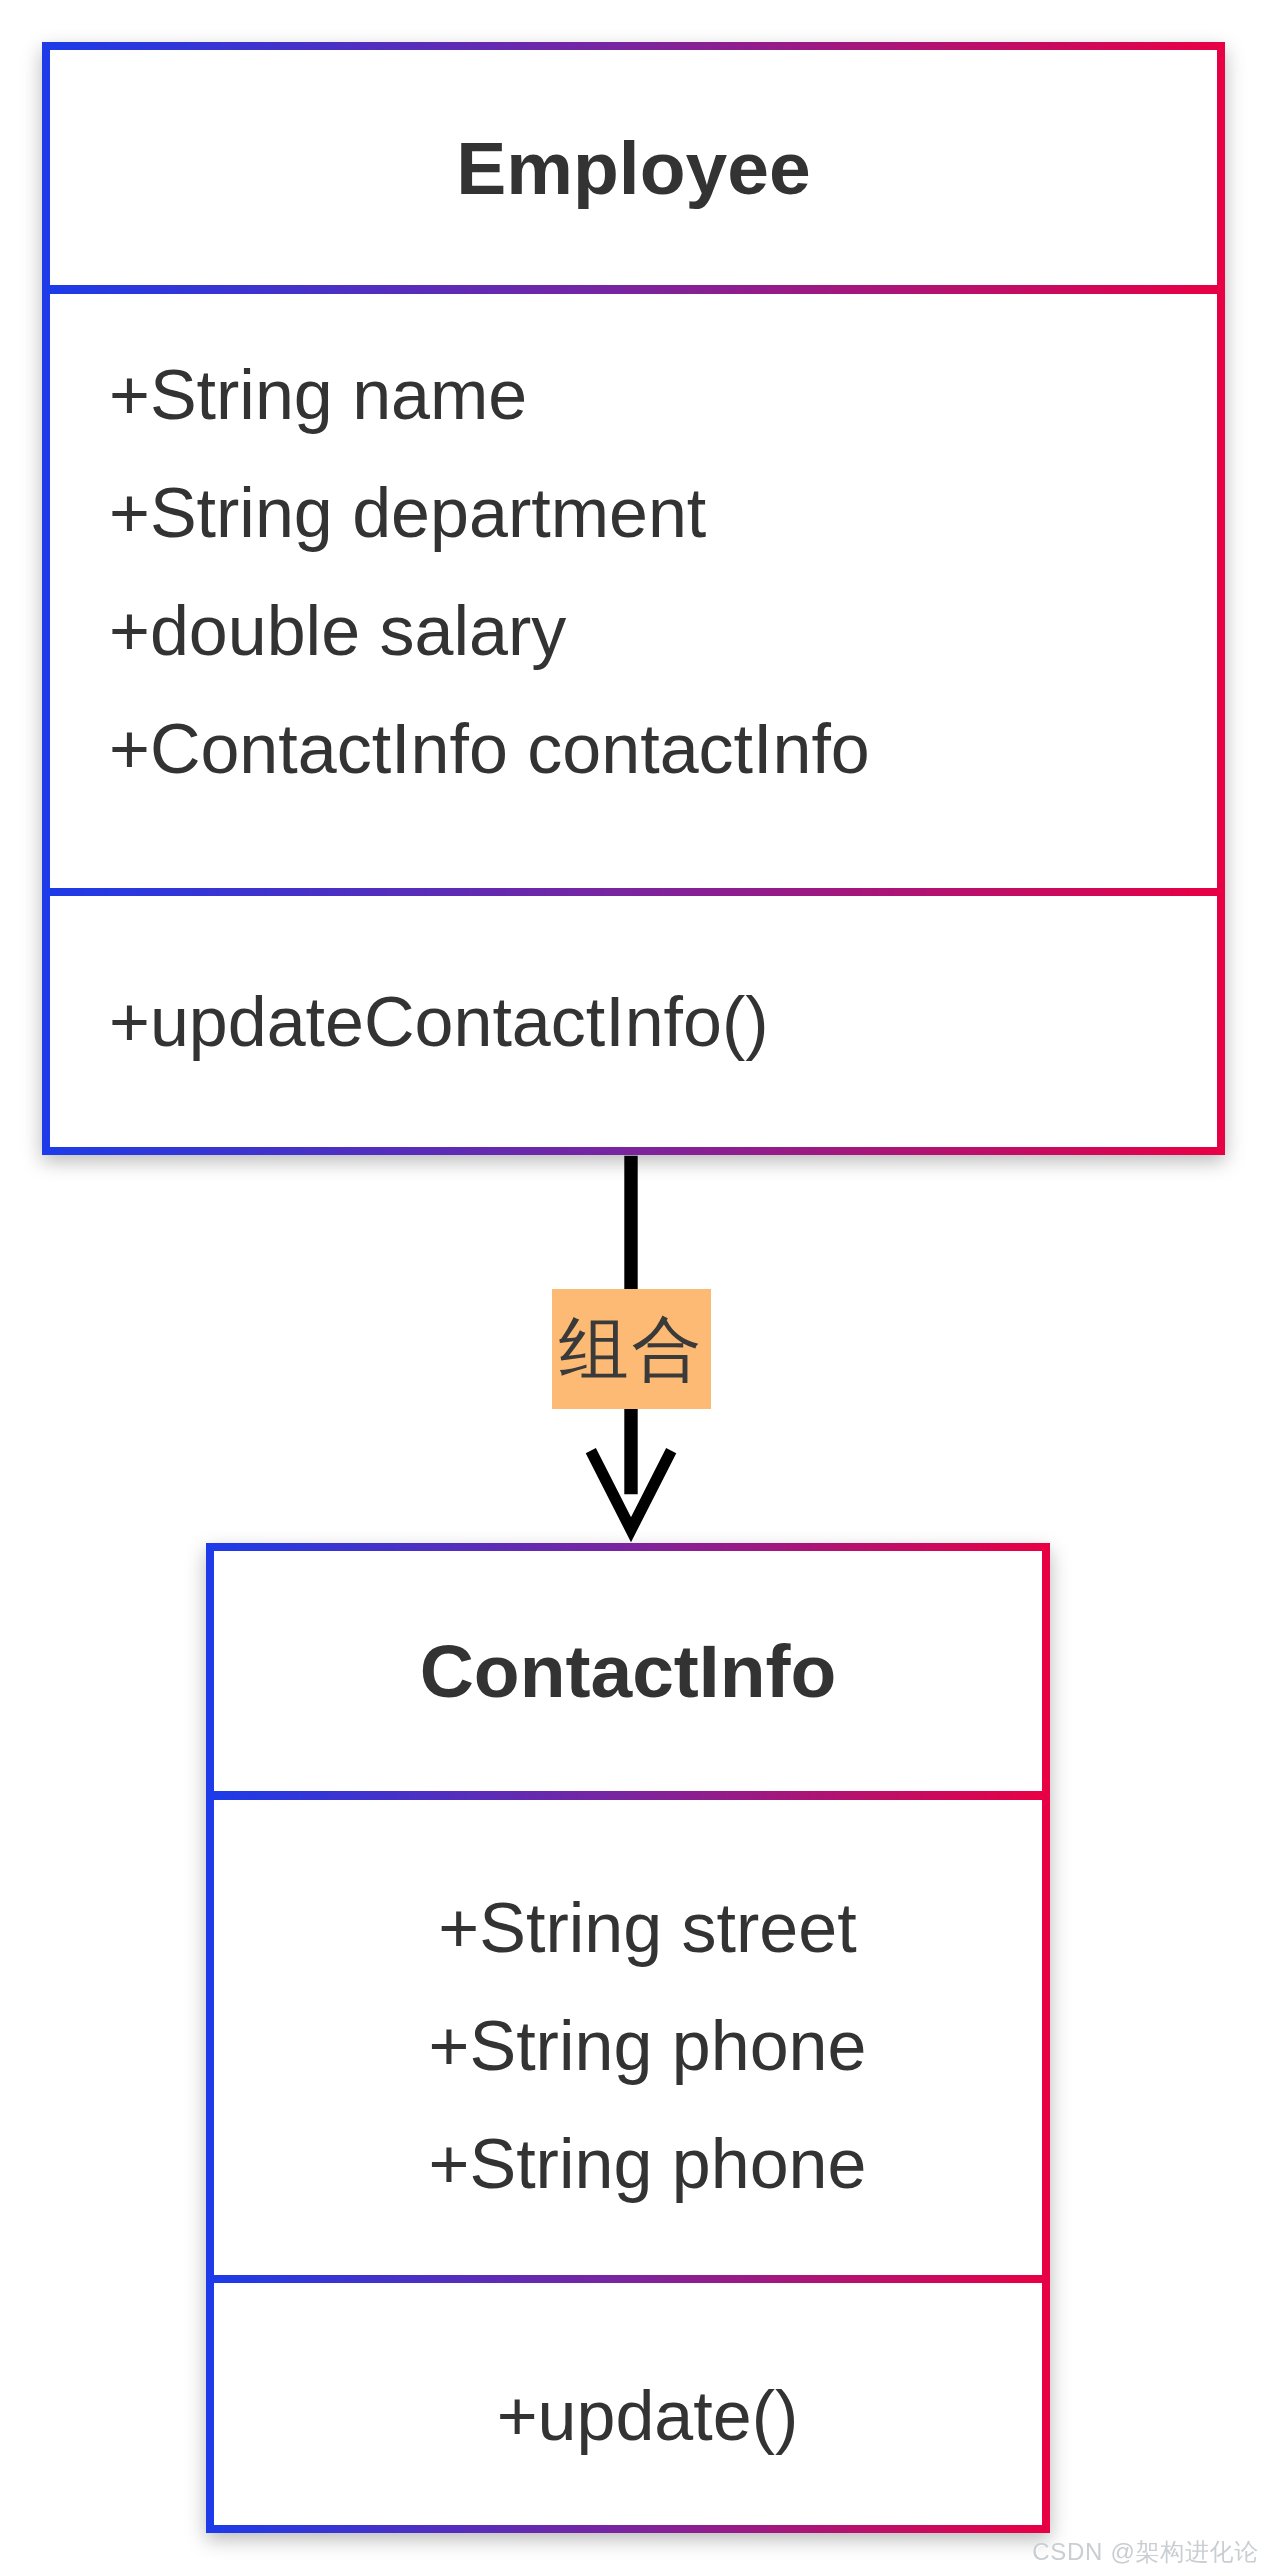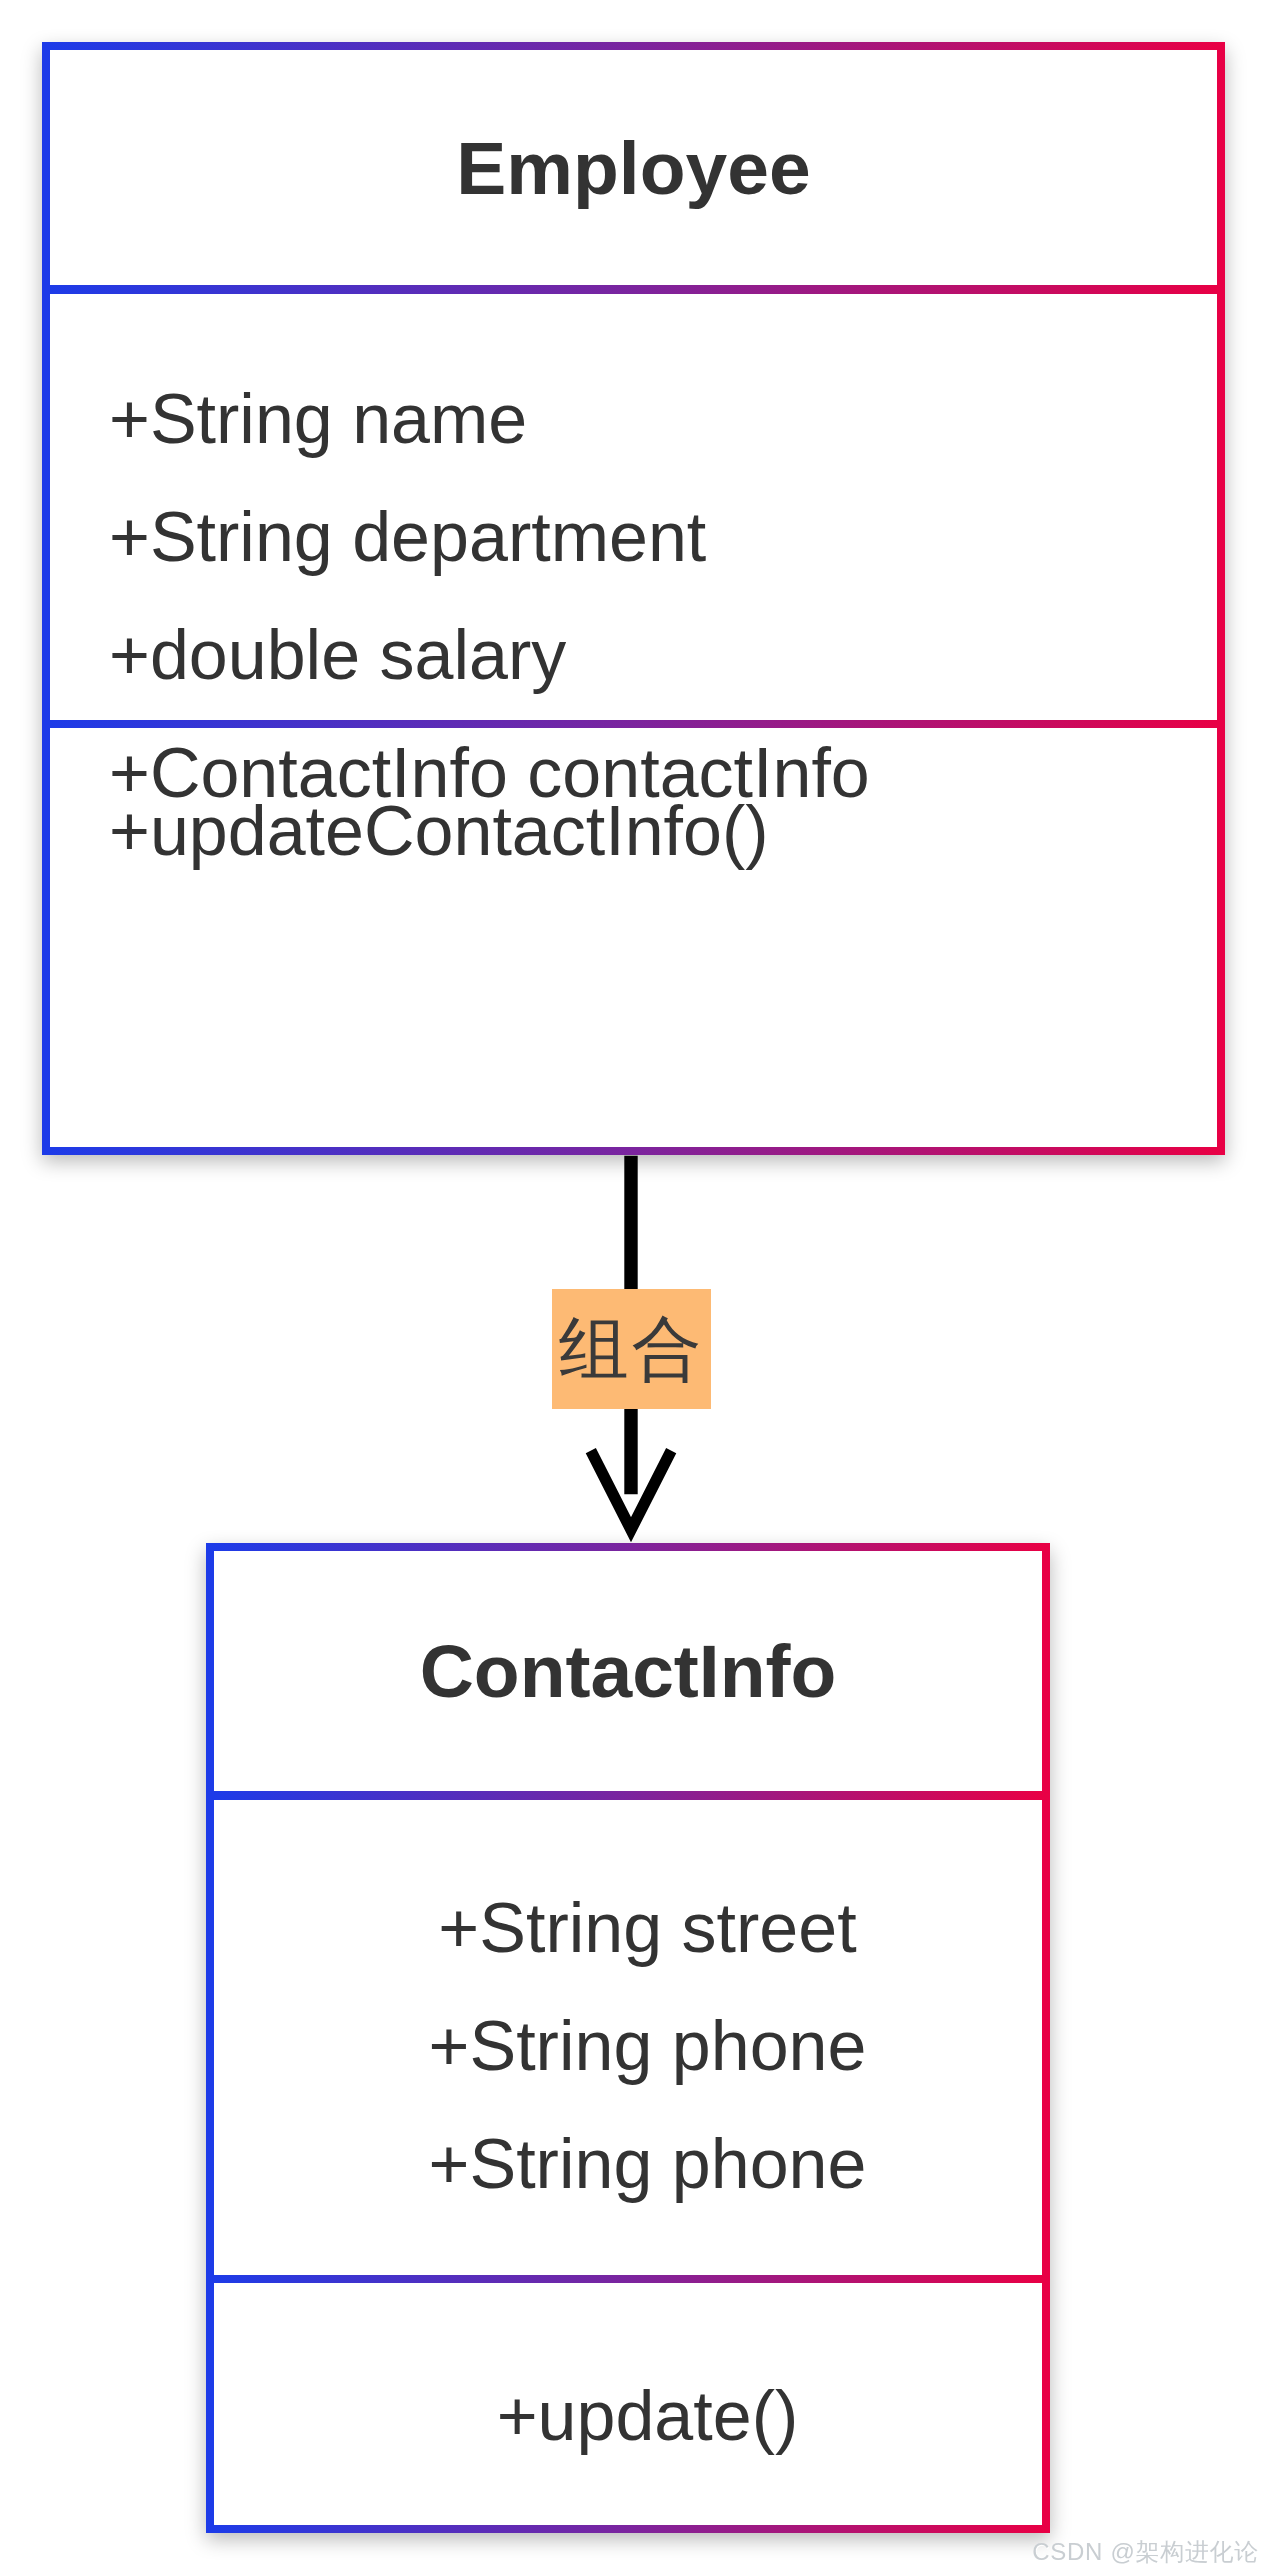--- a/index.html
+++ b/index.html
@@ -64,22 +64,22 @@
     height: 8.7px;
     background: linear-gradient(90deg, #1d3be8 0%, #7b249e 50%, #e80045 100%);
   }
 
   .class-attrs, .class-methods {
     flex: none;
     box-sizing: border-box;
     padding-left: 59px;
     padding-right: 20px;
   }
-  .employee .class-attrs { height: 426px; padding-top: 66px; }
-  .employee .class-methods { height: 249px; padding-top: 44px; }
+  .employee .class-attrs { height: 594px; padding-top: 42px; }
+  .employee .class-methods { height: 249px; padding-top: 67px; }
   .contactinfo .class-attrs { height: 475px; padding-top: 69px; }
   .contactinfo .class-methods { height: 240px; padding-top: 74px; }
 
   .member {
     font-size: 70px;
     line-height: 118px;
     color: #333333;
     white-space: nowrap;
   }
 

